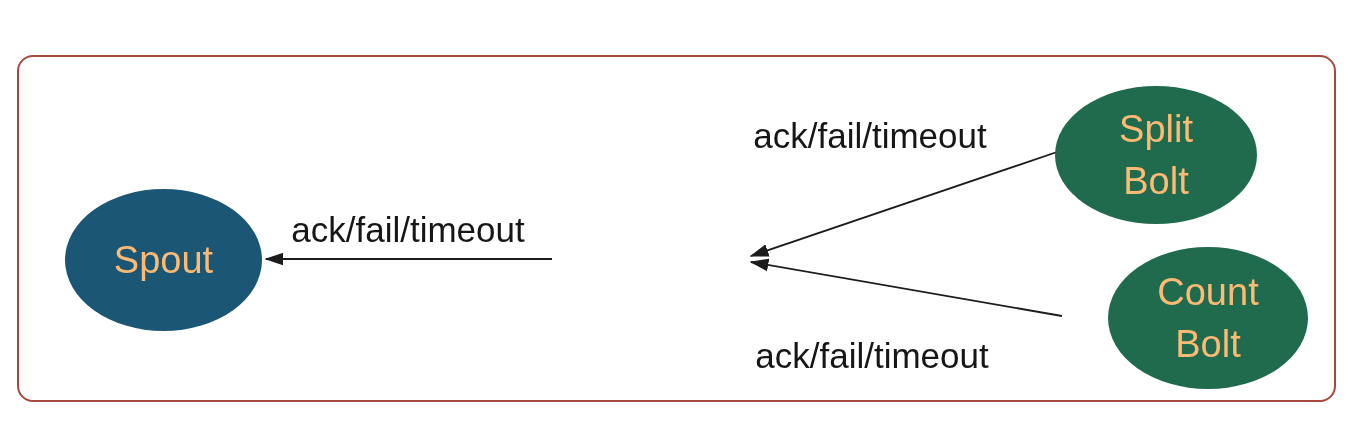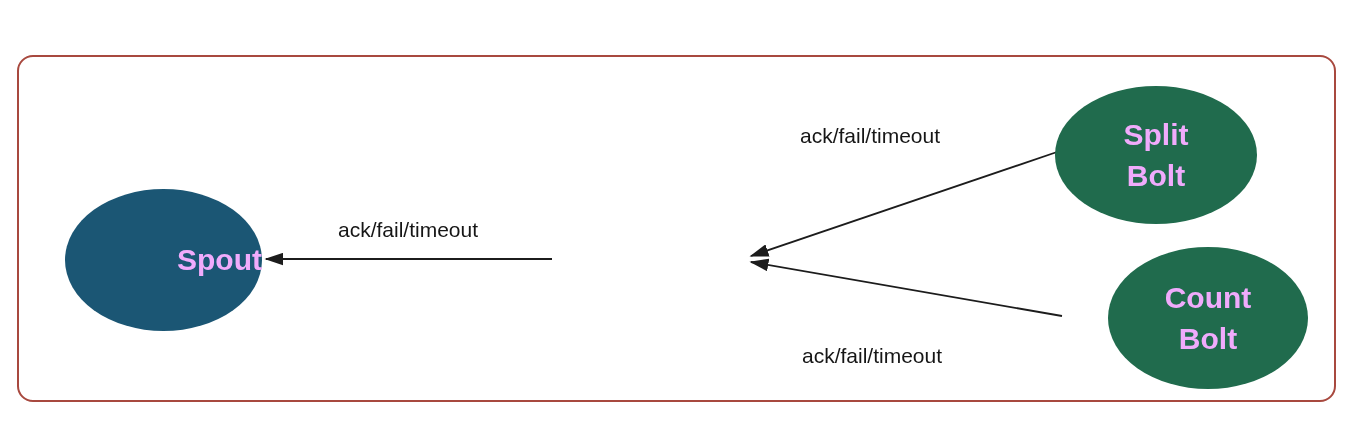--- a/index.html
+++ b/index.html
@@ -33,38 +33,37 @@
     width: 1348px;
     height: 443px;
   }
   .node {
     position: absolute;
     display: flex;
     align-items: center;
     justify-content: center;
     text-align: center;
     border-radius: 50%;
-    color: #f0abfc;
-    font-size: 30px;
+    color: #fdba74;
+    font-size: 38px;
     line-height: 1.38;
     white-space: pre-line;
     user-select: none;
-    font-weight: bold;
   }
   .node-blue  { background: #1b5674; }
   .node-green { background: #206b4d; }
-  .node-spout { left: 65px;   top: 189px; width: 197px; height: 142px; justify-content: flex-end; }
+  .node-spout { left: 65px;   top: 189px; width: 197px; height: 142px; }
   .node-acker { left: 550px;  top: 188px; width: 197px; height: 144px; }
   .node-split { left: 1055px; top: 86px;  width: 202px; height: 138px; }
   .node-count { left: 1108px; top: 247px; width: 200px; height: 142px; }
   .edge-label {
     position: absolute;
     transform: translate(-50%, -50%);
     color: #161616;
-    font-size: 21px;
+    font-size: 35px;
     white-space: nowrap;
   }
   .edge-label-spout { left: 408px; top: 230px; }
   .edge-label-split { left: 870px; top: 136px; }
   .edge-label-count { left: 872px; top: 356px; }
 </style>
 </head>
 <body>
 
 <div class="canvas">

